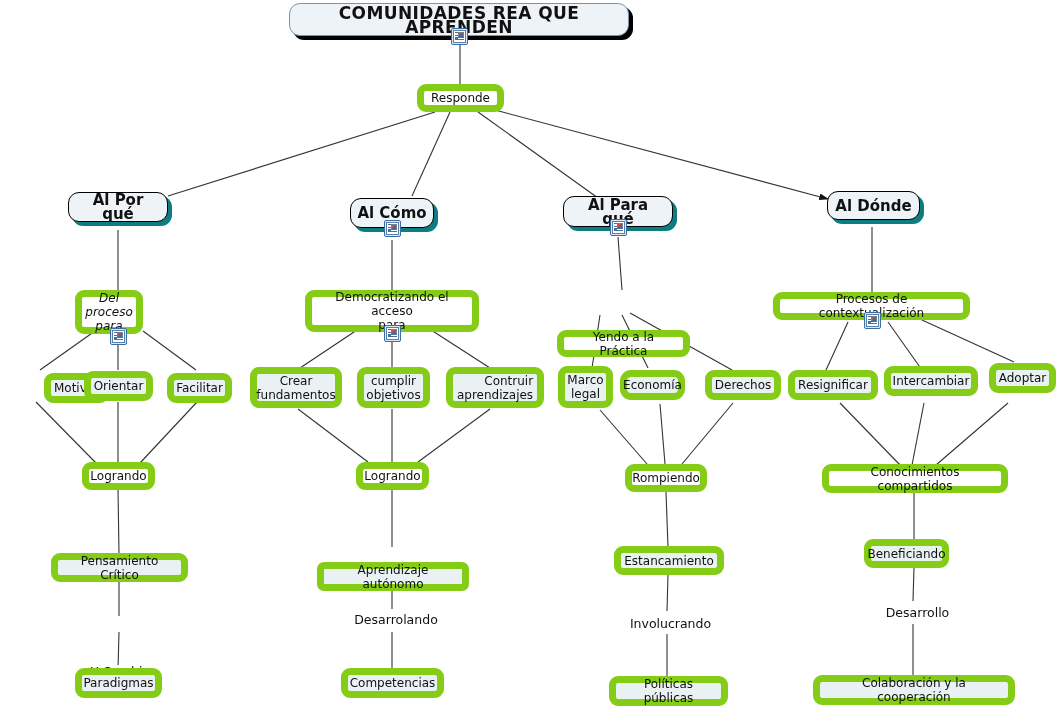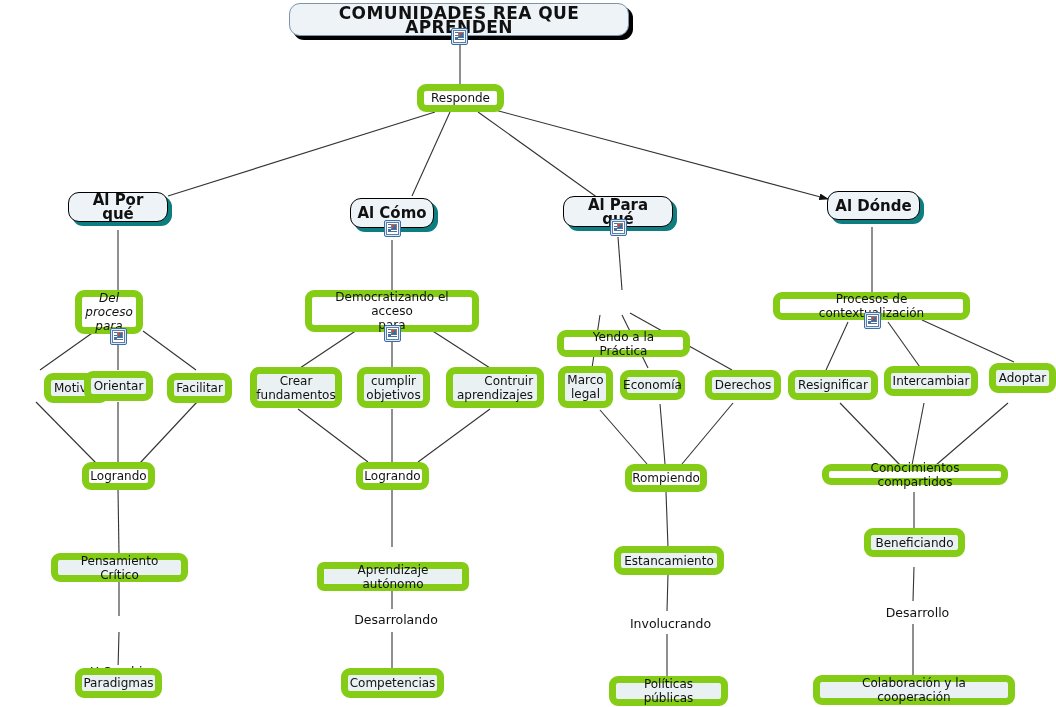--- a/index.html
+++ b/index.html
@@ -259,21 +259,21 @@
   <div class="node" style="left:317px; top:562px; width:152px; height:29px;border-radius:7px;">Aprendizaje autónomo</div>
 
   <div class="linklabel" style="left:344px; top:613px; width:98px;">Desarrolando</div>
 
   <div class="node" style="left:341px; top:668px; width:103px; height:30px;">Competencias</div>
 
   <div class="node plain" style="left:557px; top:289px; width:133px; height:27px;margin-top:41px;">Yendo a la Práctica</div>
 
   <div class="node" style="left:558px; top:366px; width:55px; height:42px;">Marco
 legal</div>
-  <div class="node" style="left:620px; top:370px; width:65px; height:30px;">Economía</div>
+  <div class="node" style="left:620px; top:370px; width:65px; height:30px;border-radius:11px;">Economía</div>
   <div class="node" style="left:705px; top:370px; width:76px; height:30px;">Derechos</div>
 
   <div class="node plain" style="left:625px; top:464px; width:82px; height:28px;">Rompiendo</div>
 
   <div class="node" style="left:614px; top:546px; width:110px; height:29px;">Estancamiento</div>
 
   <div class="linklabel" style="left:620px; top:617px; width:95px;">Involucrando</div>
 
   <div class="node" style="left:609px; top:676px; width:119px; height:30px;">Políticas públicas</div>
 
@@ -281,21 +281,21 @@
   <div class="resicon" style="left:864px; top:312px;">
       <div class="sheet">
         <div class="thumb"></div>
       </div>
     </div>
 
   <div class="node" style="left:788px; top:370px; width:90px; height:30px;">Resignificar</div>
   <div class="node" style="left:884px; top:366px; width:94px; height:30px;">Intercambiar</div>
   <div class="node" style="left:989px; top:363px; width:67px; height:30px;">Adoptar</div>
 
-  <div class="node plain" style="left:822px; top:464px; width:186px; height:21px;">Conocimientos compartidos</div>
-
-  <div class="node" style="left:864px; top:528px; width:101px; height:29px;text-align:center;">Beneficiando</div>
+  <div class="node plain" style="left:822px; top:464px; width:186px; height:29px;">Conocimientos compartidos</div>
+
+  <div class="node" style="left:864px; top:539px; width:85px; height:29px;text-align:center;">Beneficiando</div>
 
   <div class="linklabel" style="left:872px; top:606px; width:85px;">Desarrollo</div>
 
   <div class="node" style="left:813px; top:675px; width:202px; height:30px;">Colaboración y la cooperación</div>
 
 </div>
 
 </body></html>

